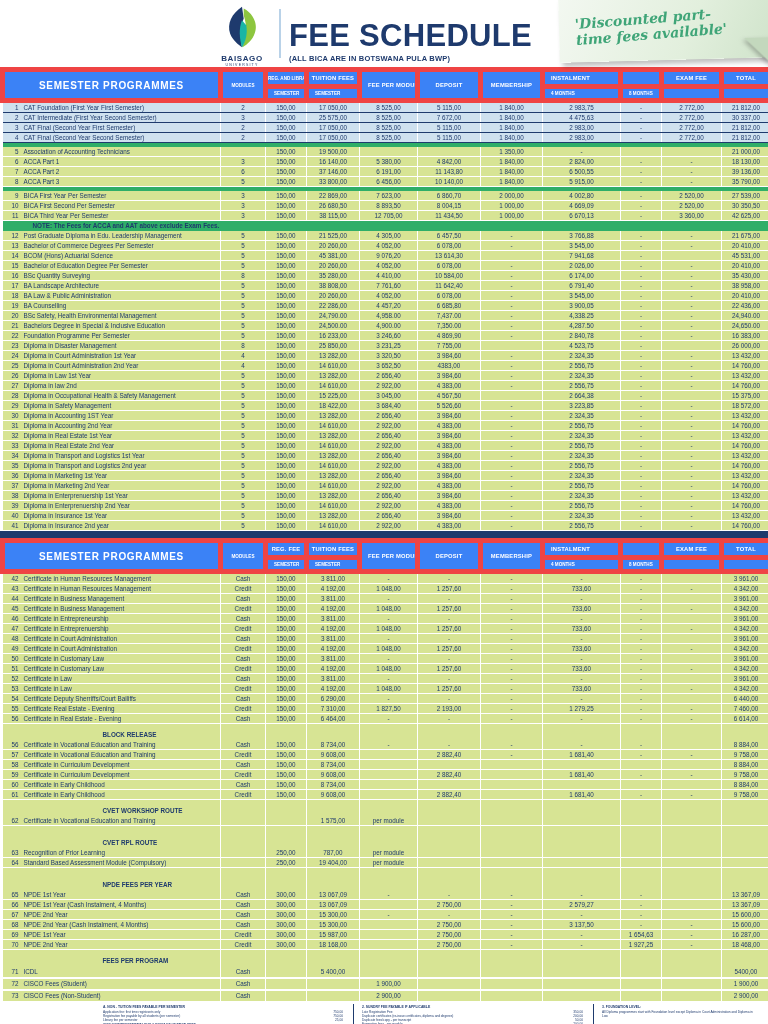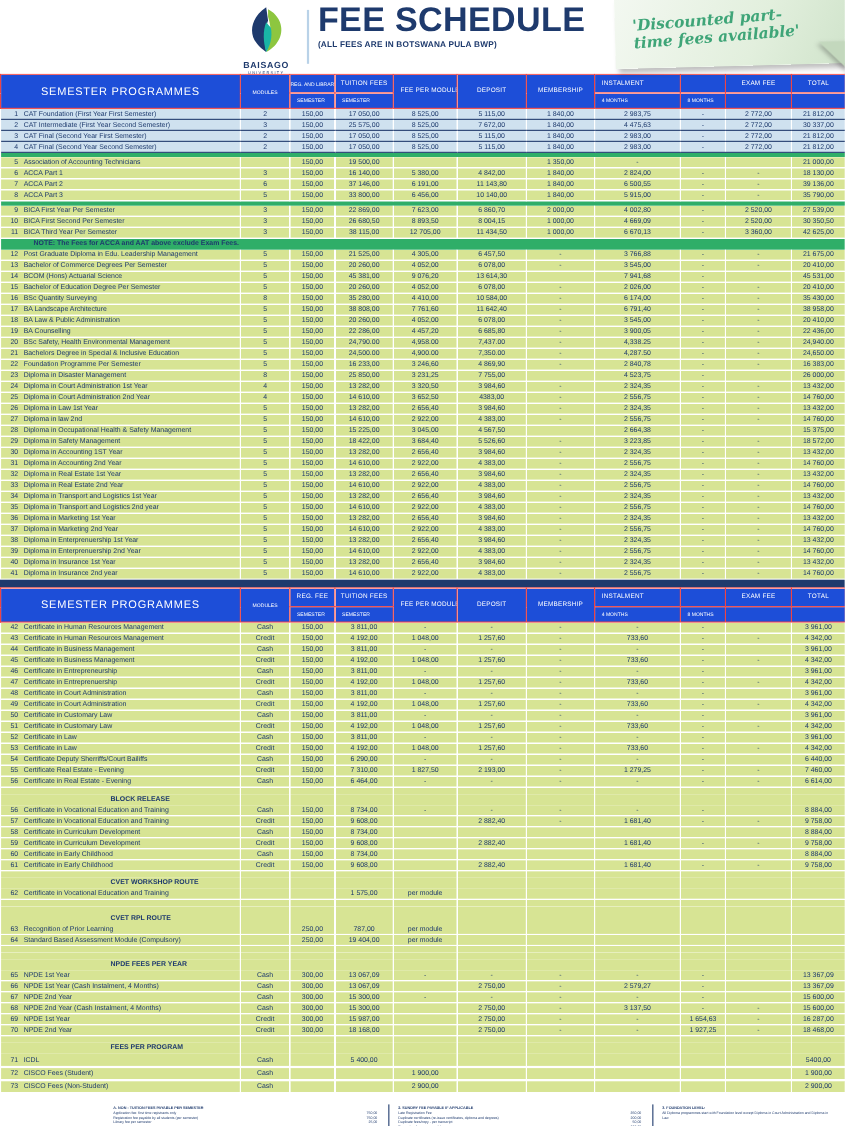--- a/index.html
+++ b/index.html
@@ -5,36 +5,36 @@
   *{box-sizing:border-box}
   html,body{margin:0;padding:0}
   body{width:768px;height:1024px;font-family:"Liberation Sans",sans-serif;color:#1e3a6d;background:#fff;position:relative;overflow:hidden}
 
   
   .hdr{position:relative;height:67px;background:#fff}
   .logo{position:absolute;left:212px;top:5px;width:60px;text-align:center}
   .brand{font-size:8px;font-weight:bold;letter-spacing:.6px;margin-top:1px}
   .brand-sub{font-size:3.5px;letter-spacing:1.2px}
   .vrule{position:absolute;left:279px;top:9px;width:2px;height:49px;background:#b9d2e8}
-  .titles{position:absolute;left:289px;top:2px}
+  .titles{position:absolute;left:289px;top:20px}
   .title{margin:0;font-size:31px;line-height:32px;font-weight:bold;letter-spacing:.3px}
   .sub{font-size:12.5px;font-weight:bold;margin-top:1px}
   .cur{font-size:7.5px;font-weight:bold;margin-top:2px;letter-spacing:.2px}
   .sticky{position:absolute;right:-6px;top:-4px;width:215px;height:64px;
     background:linear-gradient(115deg,#f3f8f1 0%,#e2efdd 60%,#cfe3ca 100%);
     transform:rotate(-1.5deg);box-shadow:3px 4px 5px rgba(0,0,0,.25)}
   .sticky-text{font-family:"DejaVu Serif",serif;font-style:italic;font-weight:bold;
     color:#3fa578;font-size:14px;line-height:16px;padding:13px 0 0 16px;transform:rotate(-3deg)}
   .fold{position:absolute;right:2px;bottom:-8px;width:0;height:0;
     border-left:28px solid transparent;border-top:28px solid #c3d8bd;
     filter:drop-shadow(-2px 2px 2px rgba(0,0,0,.25))}
 
   
   table{border-collapse:collapse;table-layout:fixed;width:768px}
-  th{background:#1d4ed8;color:#fff;border:1px solid #ef4444;font-weight:normal;padding:0;text-align:center;overflow:hidden;white-space:nowrap}
+  th{background:#3b82f6;color:#fff;border:5px solid #ef4444;font-weight:bold;padding:0;text-align:center;overflow:hidden;white-space:nowrap}
   .h-prog{font-size:10px;letter-spacing:.7px}
   .h-sm{font-size:5.8px;letter-spacing:.2px}
   .h-xs{font-size:4.6px}
   .h-left{text-align:left;padding-left:6px}
   thead tr:first-child th{height:17px}
   thead tr:last-child th{height:14px}
   td{padding:0;font-size:6.3px;line-height:9px;text-align:center;border-right:1px solid #fff;overflow:hidden;white-space:nowrap;color:#1e3a6d}
   .c-name{text-align:left}
   .num{display:inline-block;width:16px;text-align:right;margin-right:5px}
   .r-data td{height:10px;background:#d7e494;border-bottom:1px solid #fff}
@@ -65,21 +65,21 @@
       <path d="M20 2 C8 10 2 22 6 34 C9 42 16 47 20 50 C18 38 18 26 22 16 Z" fill="#1e3a6d"></path>
       <path d="M22 4 C34 10 40 24 34 36 C30 44 24 48 20 50 C26 38 26 24 22 12 Z" fill="#8dc63f"></path>
       <path d="M20 18 C16 28 17 40 20 50 C24 44 27 34 25 24 Z" fill="#19b5a6"></path>
     </svg>
     <div class="brand">BAISAGO</div>
     <div class="brand-sub">UNIVERSITY</div>
   </div>
   <div class="vrule"></div>
   <div class="titles">
     <h1 class="title">FEE SCHEDULE</h1>
-    <div class="cur">(ALL FEES ARE IN BOTSWANA PULA BWP)</div>
+    <div class="cur">(ALL BICA ARE IN BOTSWANA PULA BWP)</div>
   </div>
   <div class="sticky">
     <div class="sticky-text">
       <div>'Discounted part-</div>
       <div>time fees available'</div>
     </div>
     <div class="fold"></div>
   </div>
 </div>
 

